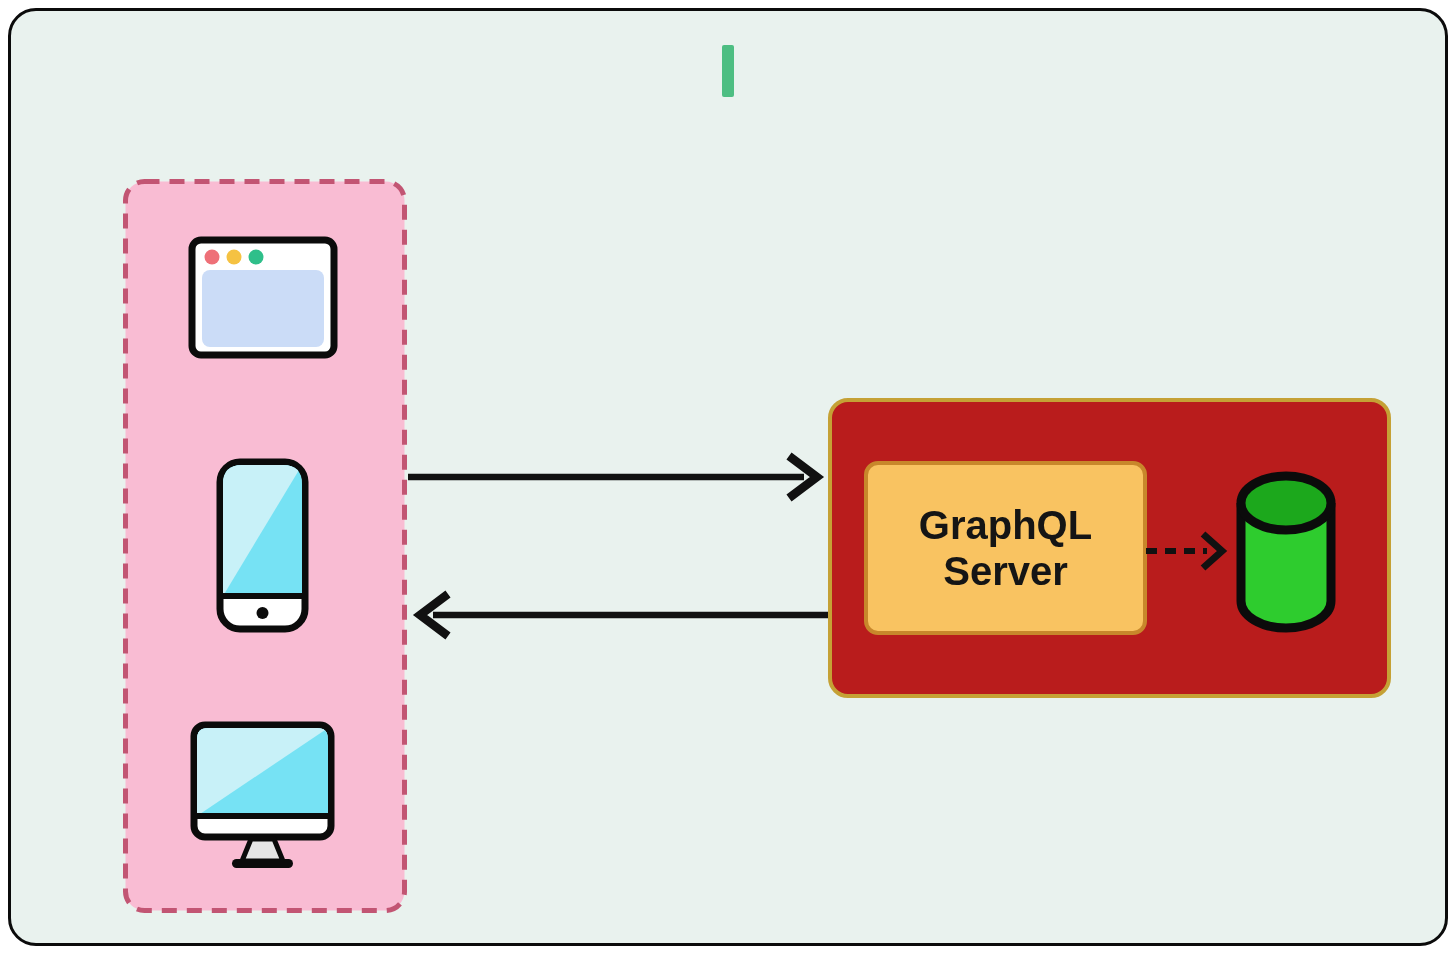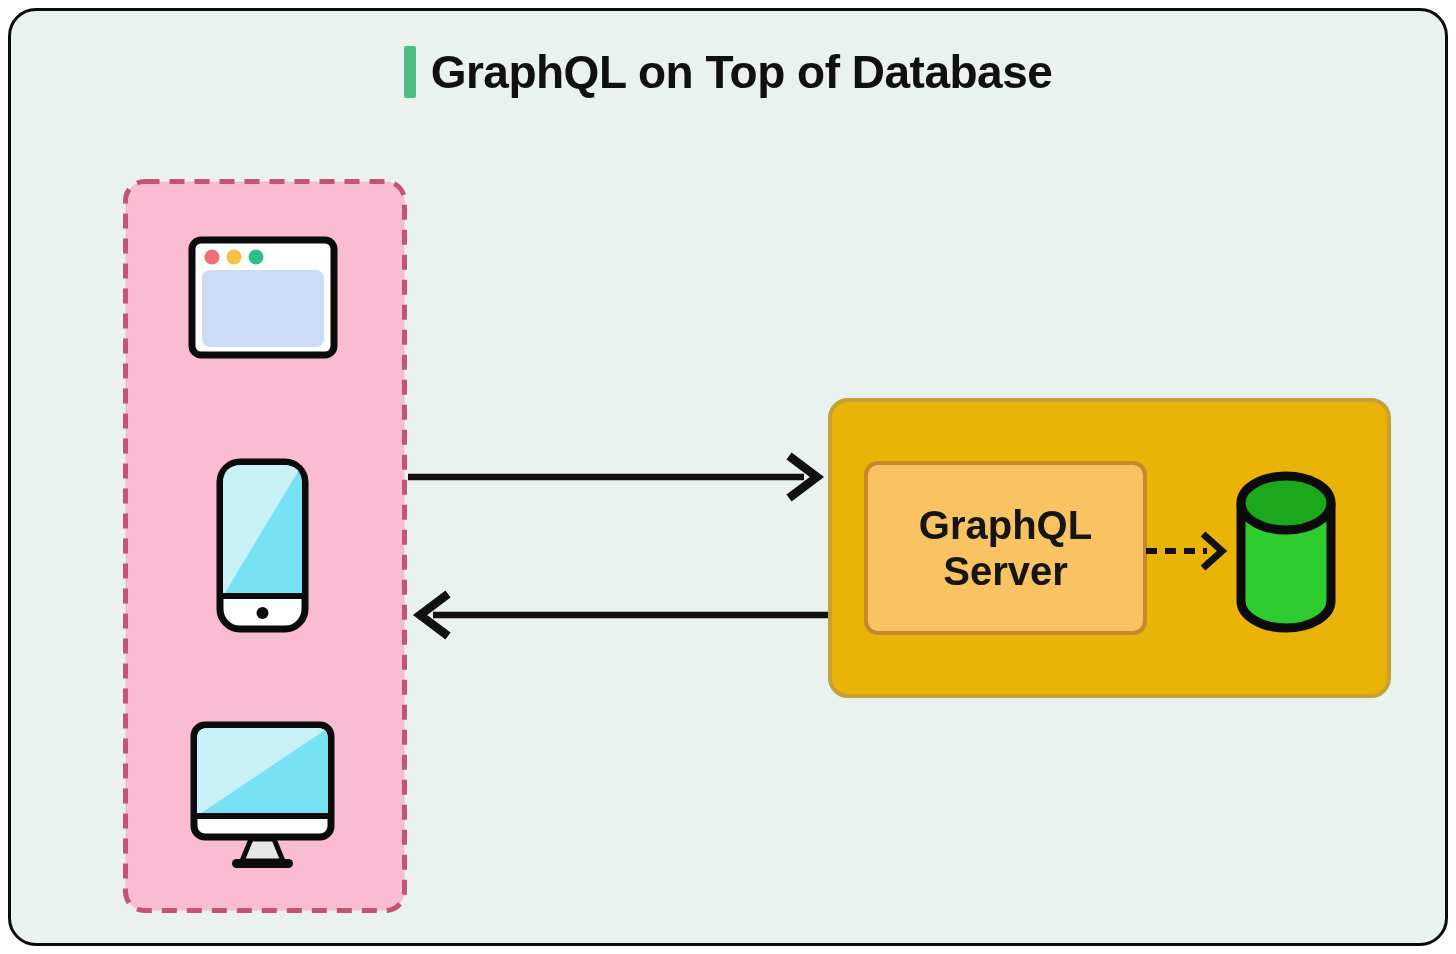--- a/index.html
+++ b/index.html
@@ -61,21 +61,21 @@
   
   .arrow { position: absolute; }
   .arrow-request  { left: 395px; top: 436px; }
   .arrow-response { left: 398px; top: 574px; }
 
   
   .server-group {
     position: absolute;
     left: 817px; top: 387px;
     width: 563px; height: 300px;
-    background: #eab308;
+    background: #b91c1c;
     border: 4px solid #C5A135;
     border-radius: 20px;
   }
   .server-box {
     position: absolute;
     left: 32px; top: 59px;
     width: 283px; height: 174px;
     background: #F9C361;
     border: 4px solid #C8872B;
     border-radius: 14px;
@@ -95,21 +95,20 @@
   .db-icon  { position: absolute; left: 399px; top: 65px; }
 </style>
 </head>
 <body>
 
 <div class="canvas">
   <div class="card">
 
     <div class="title-row">
       <span class="accent-bar"></span>
-      <h1 class="title">GraphQL on Top of Database</h1>
     </div>
 
     <div class="clients-group">
       <svg class="clients-bg" width="284" height="734" viewBox="0 0 284 734">
         <rect x="2.5" y="2.5" width="279" height="729" rx="19" fill="#F9BCD3" stroke="#C25573" stroke-width="5" stroke-dasharray="15 10"></rect>
       </svg>
 
       <div class="icon icon-browser">
         <svg width="150" height="123" viewBox="0 0 150 123">
           <rect x="4" y="4" width="142" height="115" rx="9" fill="#FFFFFF" stroke="#0B0B0B" stroke-width="7"></rect>

